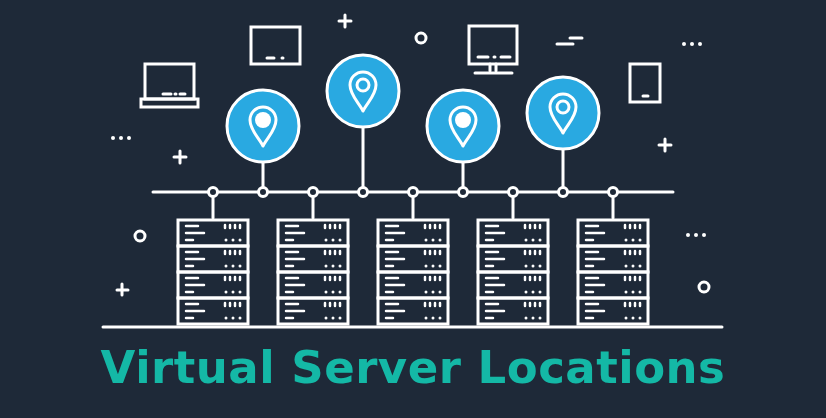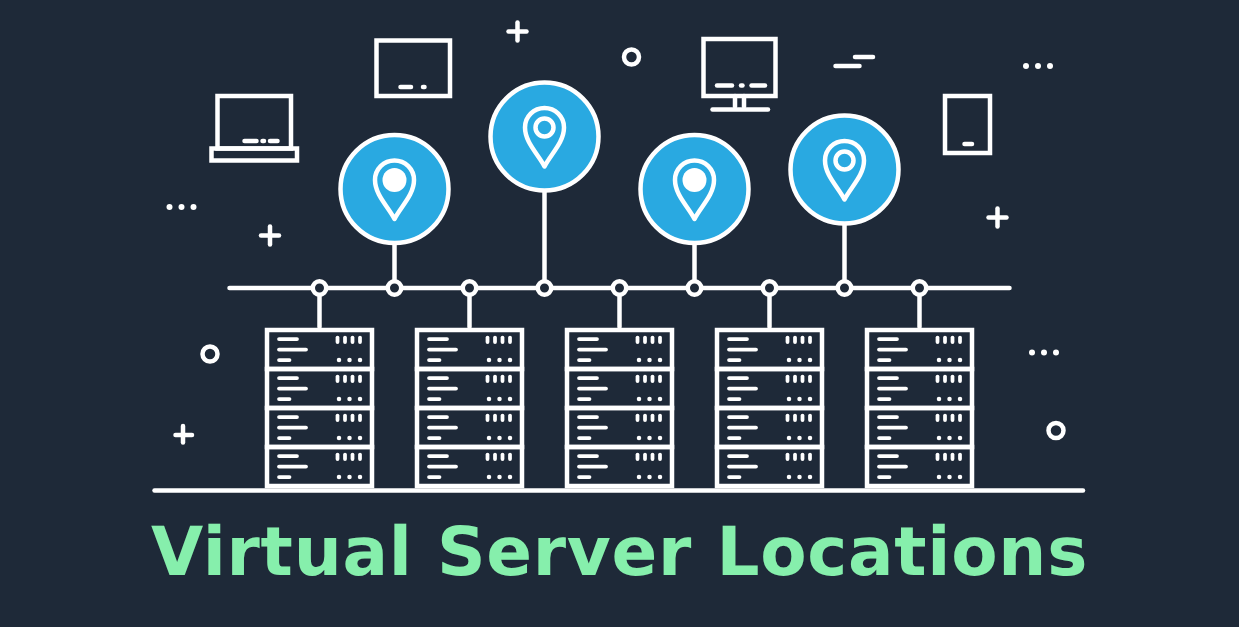--- a/index.html
+++ b/index.html
@@ -1,18 +1,18 @@
 <!DOCTYPE html>
 <html><head>
 <meta charset="utf-8">
 <style>
   html,body{margin:0;padding:0;}
   body{width:826px;height:418px;background:#1e2938;overflow:hidden;position:relative;font-family:"DejaVu Sans","Liberation Sans",sans-serif;}
   #scene{position:absolute;left:0;top:0;}
-  .title{position:absolute;left:0;width:826px;top:340px;text-align:center;color:#86efac;font-weight:bold;font-size:45px;letter-spacing:0.5px;line-height:56px;}
+  .title{position:absolute;left:0;width:826px;top:340px;text-align:center;color:#14b8a6;font-weight:bold;font-size:45px;letter-spacing:0.5px;line-height:56px;}
 </style>
 </head>
 <body>
 
 <svg id="scene" width="826" height="418" viewBox="0 0 826 418" xmlns="http://www.w3.org/2000/svg">
   <g fill="none" stroke="#fff" stroke-width="3" stroke-linecap="round">
 
     <line x1="153" y1="192" x2="673" y2="192"></line>
 
     <line x1="103" y1="327" x2="722" y2="327"></line>

